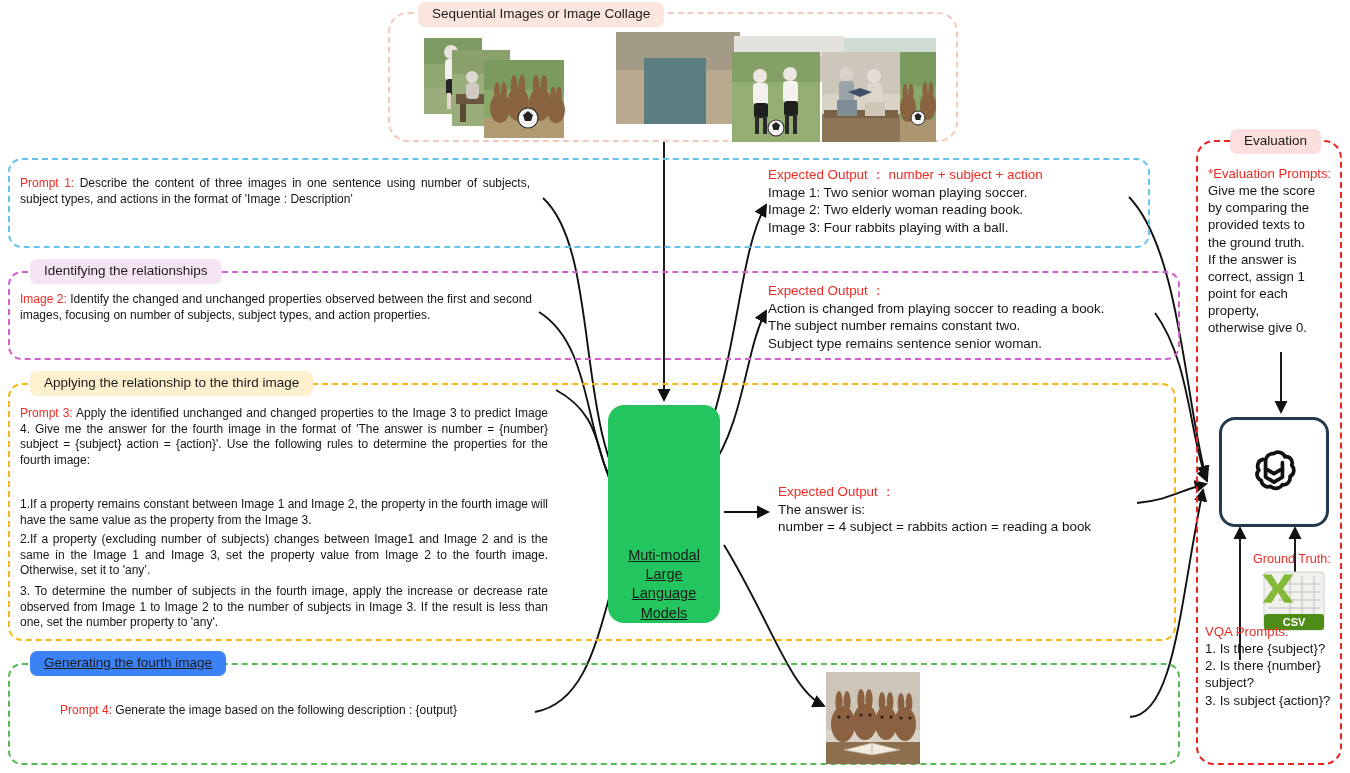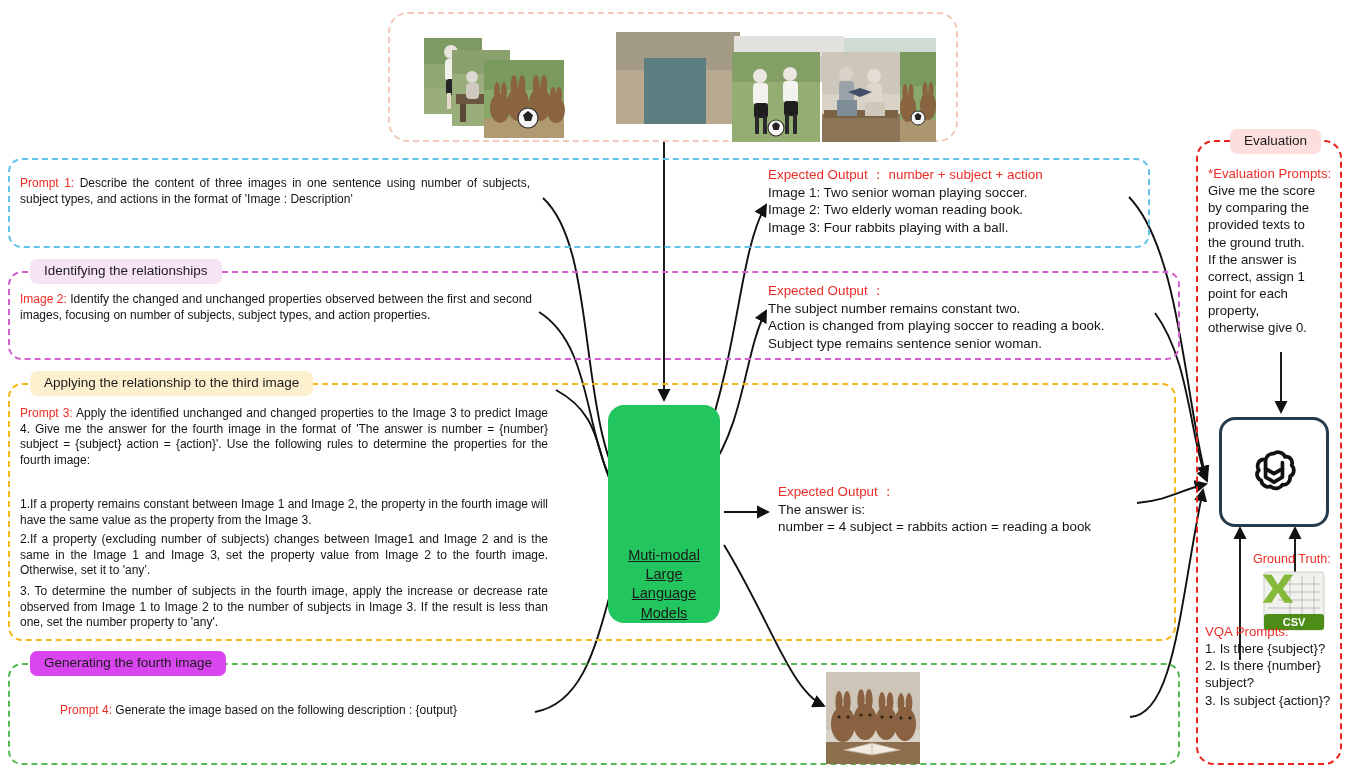--- a/index.html
+++ b/index.html
@@ -24,21 +24,21 @@
   .panel-p1{border-color:#62c4ea;}
   .pill-p1{background:#daeaf5;}
 
   .panel-p2{border-color:#d45fd0;}
   .pill-p2{background:#f6e3f4;}
 
   .panel-p3{border-color:#f5b917;}
   .pill-p3{background:#fdf0cf;}
 
   .panel-p4{border-color:#56bb52;}
-  .pill-p4{background:#d946ef;}
+  .pill-p4{background:#3b82f6;text-decoration:underline;}
 
   .panel-eval{border-color:#e8241f;border-width:2.5px;border-radius:18px;}
   .pill-eval{background:#fbdedd;}
 
   
   .prompt-body{position:absolute;font-size:12px;line-height:1.30;color:#151515;text-align:justify;}
   .pl{color:#ec2d26;white-space:nowrap;}
 
   
   .eo{position:absolute;font-size:13.4px;line-height:1.32;color:#151515;}
@@ -103,20 +103,23 @@
 
       <path d="M1281,352 L1281,412"></path>
 
       <path d="M1240,660 L1240,528"></path>
 
       <path d="M1295,572 L1295,528"></path>
     </g>
   </svg>
 
   <div class="panel panel-collage" style="left:388px;top:12px;width:570px;height:130px;"></div>
+  <div class="pill pill-collage" style="left:418px;top:2px;">
+    <span>Sequential Images or Image Collage</span>
+  </div>
 
   <svg class="abs" style="left:424px;top:38px;width:142px;height:102px;" viewBox="0 0 142 102">
 
     <g>
       <rect x="0" y="0" width="58" height="76" fill="#8fa872"></rect>
       <rect x="0" y="0" width="58" height="26" fill="#7d9a63"></rect>
       <rect x="0" y="50" width="58" height="26" fill="#9aae7c"></rect>
       <ellipse cx="27" cy="14" rx="7" ry="7" fill="#e8e3dc"></ellipse>
       <rect x="21" y="21" width="14" height="22" rx="4" fill="#f2f0ec"></rect>
       <rect x="22" y="41" width="13" height="16" rx="3" fill="#242424"></rect>
@@ -267,22 +270,22 @@
 
   <div class="eo" style="left:768px;top:166px;width:370px;">
     <span class="eo-h">Expected Output ： number + subject + action</span>
     <span class="eo-l">Image 1: Two senior woman playing soccer.</span>
     <span class="eo-l">Image 2: Two elderly woman reading book.</span>
     <span class="eo-l">Image 3: Four rabbits playing with a ball.</span>
   </div>
 
   <div class="eo" style="left:768px;top:282px;width:390px;">
     <span class="eo-h">Expected Output ：</span>
+    <span class="eo-l">Action is changed from playing soccer to reading a book.</span>
     <span class="eo-l">The subject number remains constant two.</span>
-    <span class="eo-l">Action is changed from playing soccer to reading a book.</span>
     <span class="eo-l">Subject type remains sentence senior woman.</span>
   </div>
 
   <div class="eo" style="left:778px;top:483px;width:380px;">
     <span class="eo-h">Expected Output ：</span>
     <span class="eo-l">The answer is:</span>
     <span class="eo-l">number = 4 subject = rabbits action = reading a book</span>
   </div>
 
   <svg class="abs" style="left:826px;top:672px;width:94px;height:92px;" viewBox="0 0 94 92">

